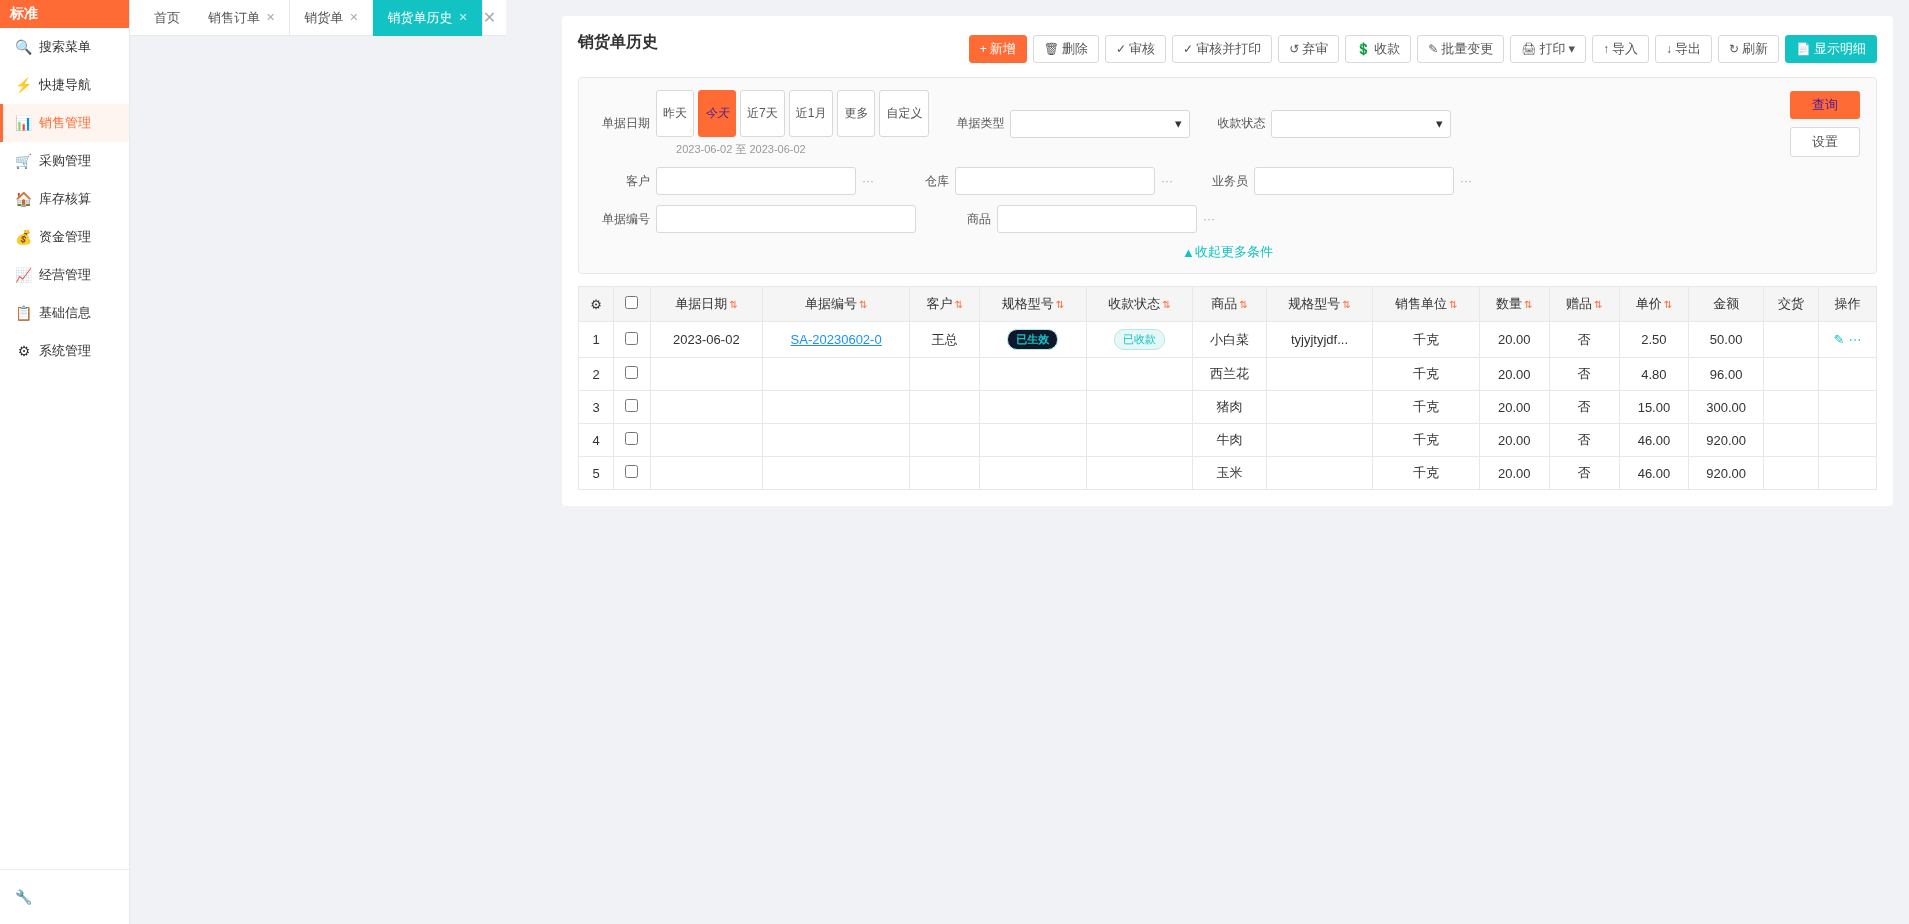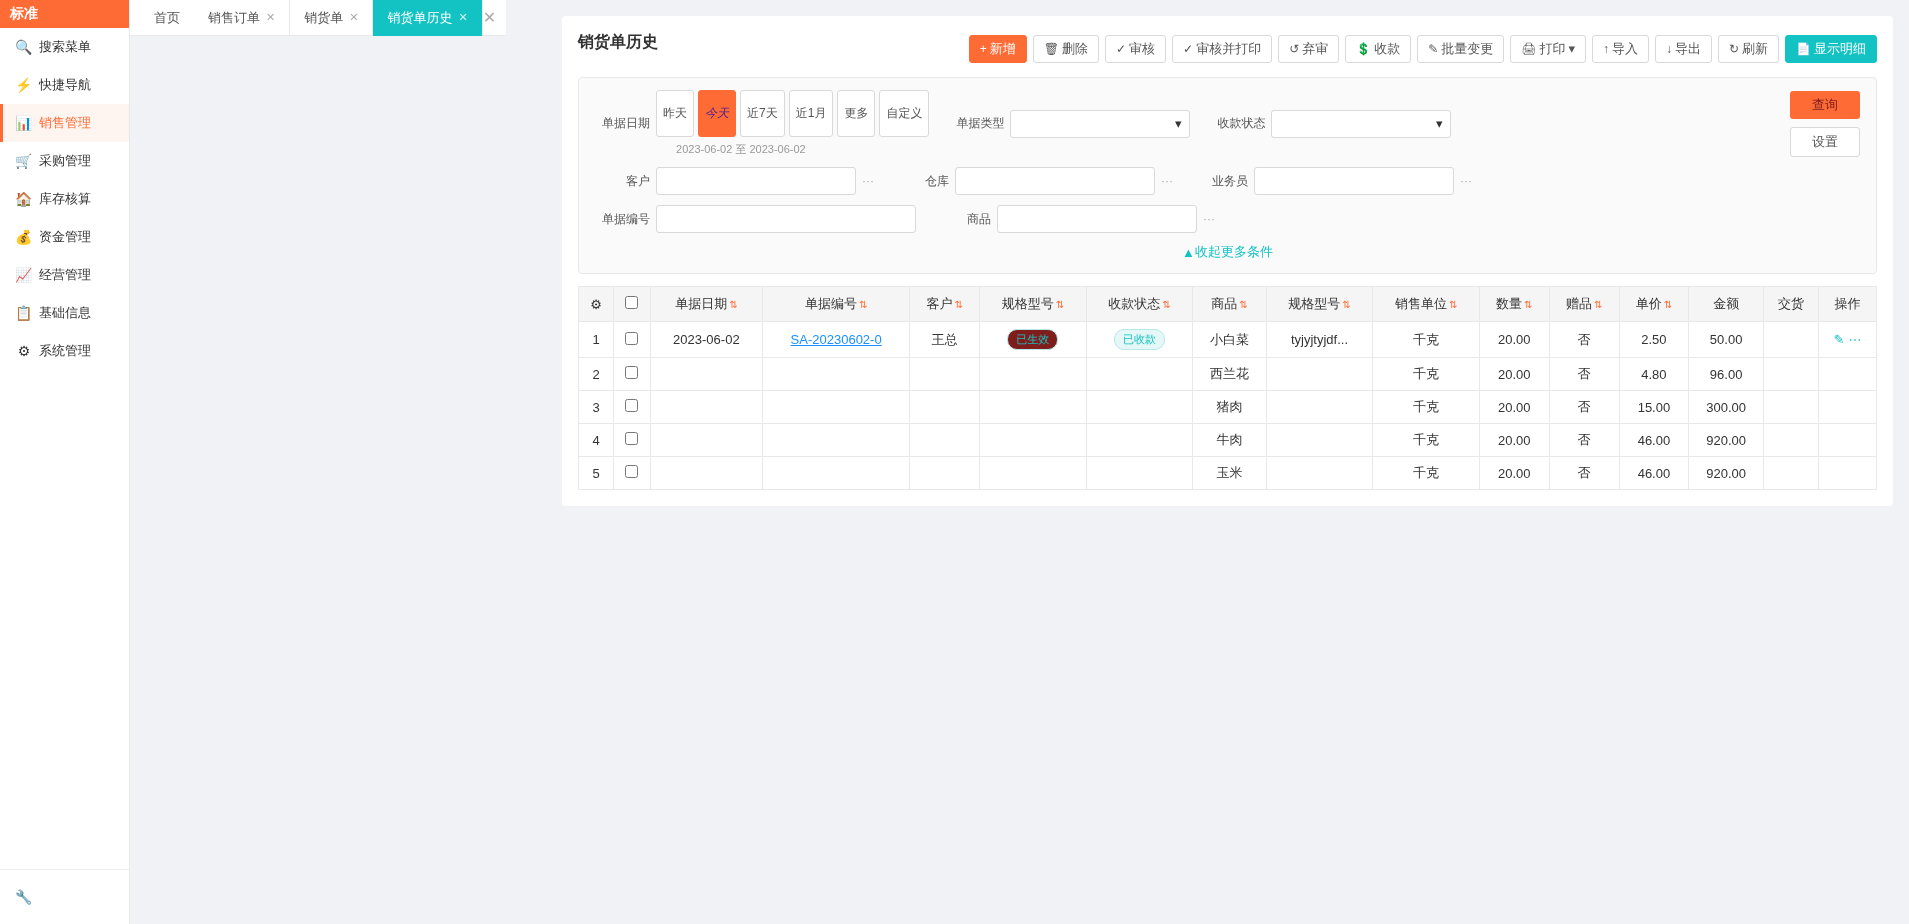--- a/index.html
+++ b/index.html
@@ -107,38 +107,38 @@
       display: flex; align-items: center; justify-content: space-between; cursor: pointer;
     }
     .filter-dots { color: #aaa; font-size: 12px; cursor: pointer; }
     .date-quick { display: flex; align-items: center; gap: 4px; font-size: 12px; }
     .date-btn { padding: 14px 6px; border: 1px solid #d9d9d9; border-radius: 3px; cursor: pointer; color: #555; background: #fff; font-size: 12px; }
     .date-btn.active { background: #ff6b35; color: #4c1d95; border-color: #ff6b35; font-style: italic; }
     .date-range { color: #999; font-size: 11px; margin-top: 2px; margin-left: 20px; }
     .collapse-btn { display: flex; align-items: center; justify-content: center; color: #13c2c2; font-size: 12px; cursor: pointer; margin-top: 8px; }
 
     
-    .query-btn { background: #ff6b35; color: #7f1d1d; border: none; border-radius: 3px; padding: 5px 22px; cursor: pointer; font-size: 13px; }
+    .query-btn { background: #ff6b35; color: #4c1d95; border: none; border-radius: 3px; padding: 5px 22px; cursor: pointer; font-size: 13px; }
     .set-btn { background: #fff; color: #555; border: 1px solid #d9d9d9; border-radius: 3px; padding: 5px 12px; cursor: pointer; font-size: 13px; margin-top: 4px; }
 
     
     .data-table { width: 100%; border-collapse: collapse; font-size: 12px; }
     .data-table th {
       background: #f5f5f5; border: 1px solid #e8e8e8; padding: 8px 6px;
       text-align: center; color: #333; font-weight: normal; white-space: nowrap; position: relative;
     }
     .data-table td {
       border: 1px solid #e8e8e8; padding: 7px 6px; text-align: center; color: #333; background: #fff;
     }
     .col-sort { color: #ff6b35; font-size: 10px; margin-left: 2px; }
     .status-badge {
       display: inline-block; padding: 2px 8px; border-radius: 10px;
       font-size: 11px; white-space: nowrap;
     }
-    .status-active { background: #7f1d1d; color: #13c2c2; border: 1px solid #b5e8e8; }
+    .status-active { background: #0f172a; color: #13c2c2; border: 1px solid #b5e8e8; font-weight: bold; }
     .status-paid { background: #e6f7f7; color: #13c2c2; border: 1px solid #b5e8e8; }
     .link-text { color: #1890ff; cursor: pointer; text-decoration: underline; }
     .action-icons { display: flex; align-items: center; gap: 4px; justify-content: center; }
     .action-icon { color: #13c2c2; cursor: pointer; font-size: 13px; }
 
     
     .table-summary {
       display: flex; align-items: center; background: #fffbe6;
       border: 1px solid #e8e8e8; border-top: none; padding: 6px 10px;
       font-size: 12px; color: #333;

